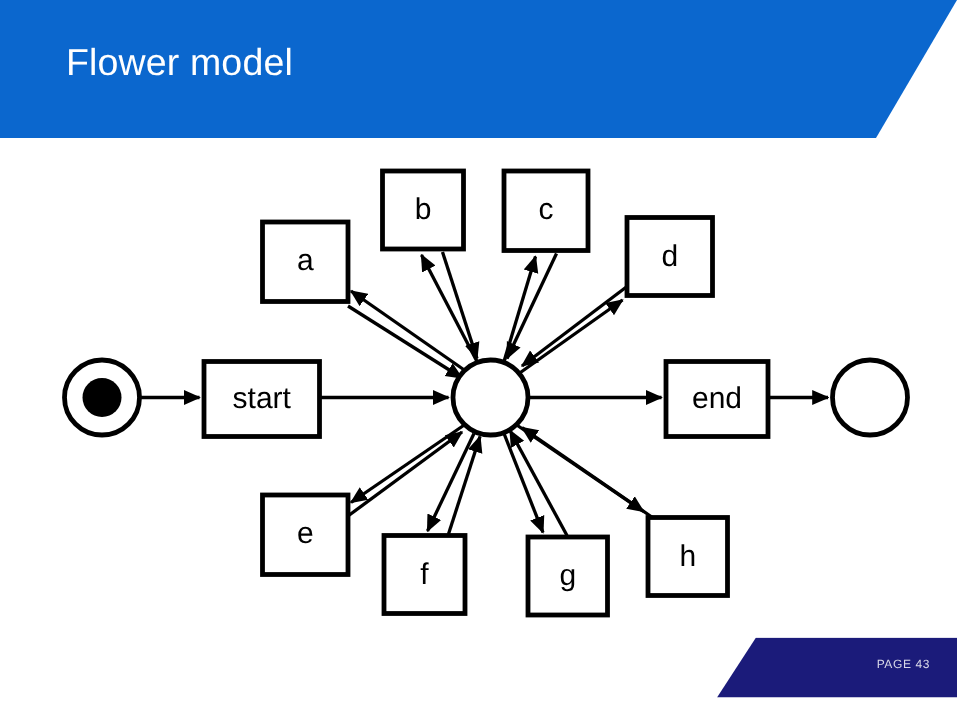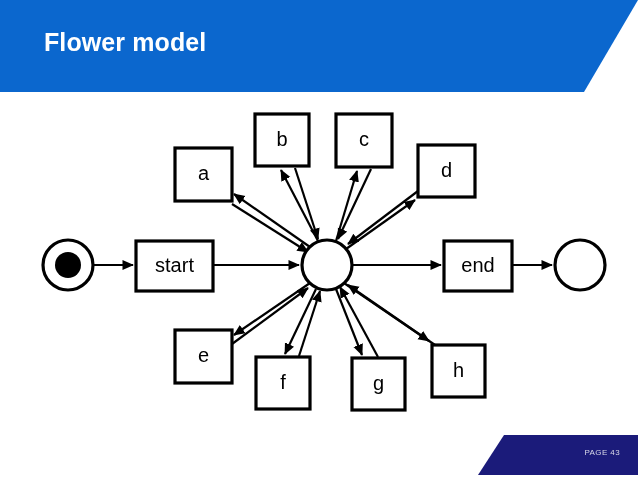--- a/index.html
+++ b/index.html
@@ -29,21 +29,21 @@
     inset: 0;
     background: #0B67CE;
     clip-path: polygon(0 0, 638px 0, 584px 92px, 0 92px);
   }
   #page-title {
     position: absolute;
     left: 44px;
     top: 28px;
     color: #ffffff;
     font-size: 25px;
-    font-weight: bold;
+    font-weight: normal;
     letter-spacing: 0.1px;
     white-space: nowrap;
   }
 
   
   #diagram-canvas {
     position: absolute;
     left: 0;
     top: 92px;
     width: 638px;
@@ -84,21 +84,21 @@
     stroke-width: 2.2;
     fill: none;
   }
 
   
   #slide-footer {
     position: absolute;
     right: 0;
     bottom: 0;
     width: 160px;
-    height: 43px;
+    height: 53px;
   }
   #slide-footer .footer-shape {
     position: absolute;
     inset: 0;
     background: #1B1B7A;
     clip-path: polygon(26px 0, 160px 0, 160px 40px, 0 40px);
   }
   #page-number {
     position: absolute;
     right: 18px;

